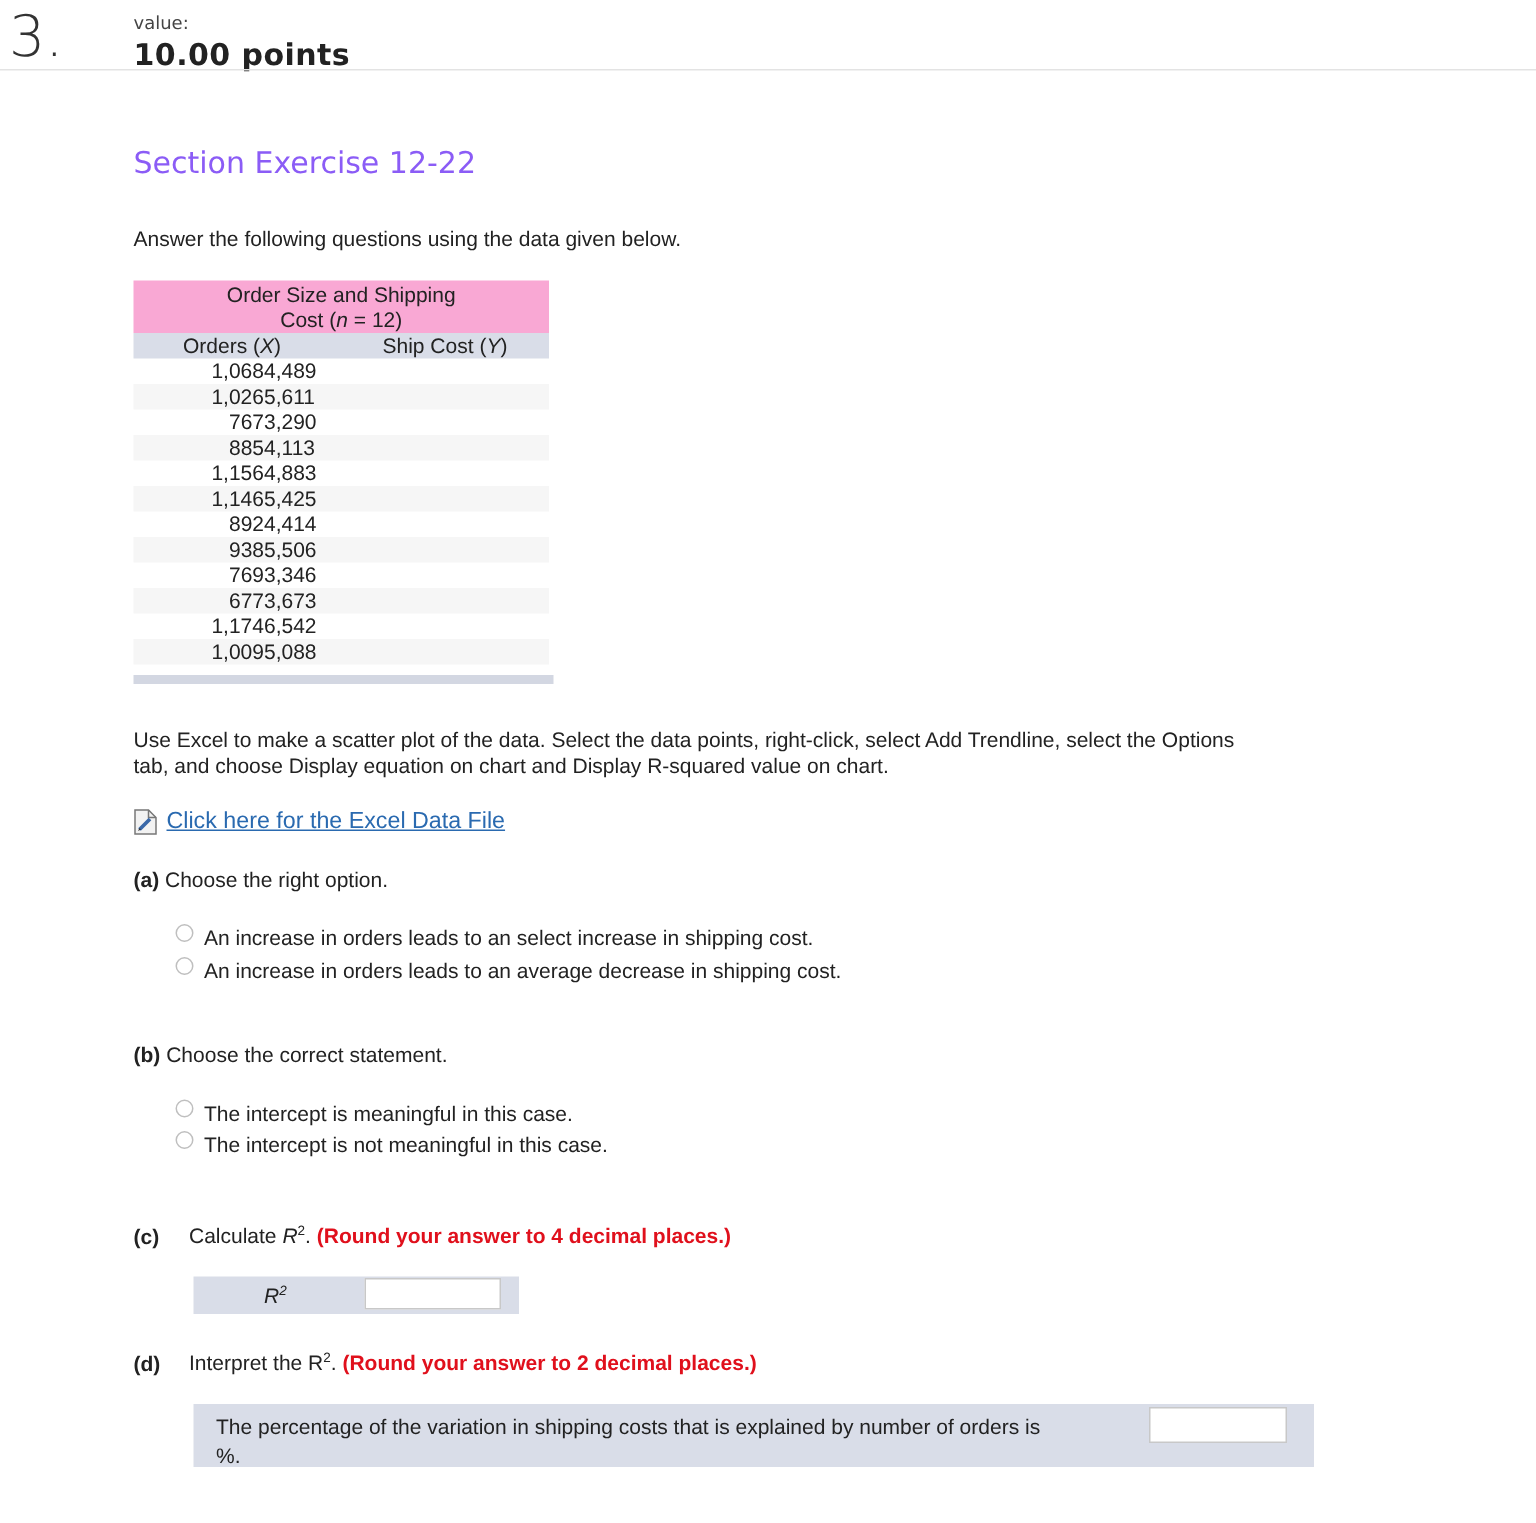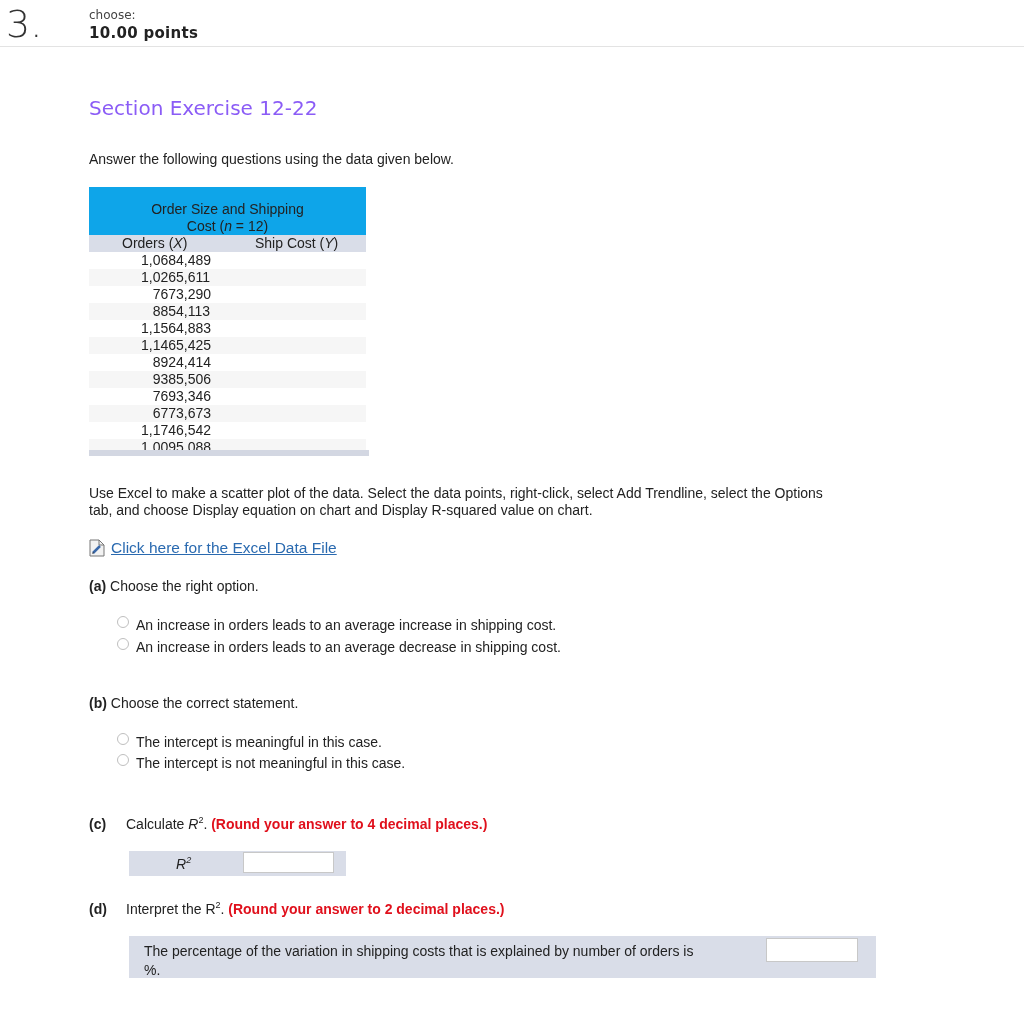--- a/index.html
+++ b/index.html
@@ -1,25 +1,25 @@
 <!DOCTYPE html>
 <html><head>
 <meta charset="utf-8">
 <style>
   html, body { margin: 0; padding: 0; background: #fff; }
   body { width: 1024px; height: 1015px; position: relative; font-family: "Liberation Sans", sans-serif; color: #222; overflow: hidden; }
   .qnum { position: absolute; left: 6px; top: 2px; font-size: 38px; color: #333; font-family: "DejaVu Sans", sans-serif; font-weight: 300; }
   .val-label { position: absolute; left: 89px; top: 8px; font-size: 12px; color: #444; font-family: "DejaVu Sans", sans-serif; }
-  .val-points { position: absolute; left: 89px; top: 24px; font-size: 15px; color: #222; font-weight: bold; font-family: "DejaVu Sans", sans-serif; letter-spacing: 0.3px; }
+  .val-points { position: absolute; left: 89px; top: 24px; font-size: 20px; color: #222; font-weight: bold; font-family: "DejaVu Sans", sans-serif; letter-spacing: 0.3px; }
   .hr { position: absolute; left: 0; top: 46px; width: 1024px; height: 1px; background: #e3e3e3; }
   .title { position: absolute; left: 89px; top: 96px; font-size: 20px; color: #8b5cf6; font-family: "DejaVu Sans", sans-serif; }
   .intro { position: absolute; left: 89px; top: 151px; font-size: 14px; }
 
   .data-table { position: absolute; left: 89px; top: 187px; width: 277px; font-size: 14px; line-height: 17px; }
-  .dt-head { background: #0ea5e9; text-align: center; padding-top: 14px; }
+  .dt-head { background: #f9a8d4; text-align: center; padding-top: 1px; }
   .dt-cols { display: flex; background: #d9dde8; }
   .dt-cols div { flex: 1; }
   .dt-row { display: flex; }
   .dt-row:nth-child(even) { background: #f6f6f6; }
   .dt-x { width: 87px; text-align: right; }
   .dt-y { width: 150px; }
   .dt-foot { position: absolute; left: 89px; top: 450px; width: 280px; height: 6px; background: #d3d7e2; }
 
   .instr { position: absolute; left: 89px; top: 485px; width: 760px; font-size: 14px; line-height: 17px; }
   .link { position: absolute; left: 89px; top: 539px; font-size: 15.5px; color: #2a6ab0; text-decoration: underline; display: flex; align-items: flex-start; cursor: pointer; }
@@ -42,21 +42,21 @@
   .r2-input { position: absolute; left: 114px; top: 1px; width: 91px; height: 21px; border: 1px solid #c8c8c8; background: #fff; box-sizing: border-box; }
 
   .interp { position: absolute; left: 129px; top: 936px; width: 747px; height: 42px; background: #d9dde8; }
   .interp-text { position: absolute; left: 15px; top: 6px; font-size: 14px; line-height: 19px; width: 630px; }
   .interp-input { position: absolute; left: 637px; top: 2px; width: 92px; height: 24px; border: 1px solid #c8c8c8; background: #fff; box-sizing: border-box; }
 </style>
 </head>
 <body>
 
 <div class="qnum">3.</div>
-<div class="val-label">choose:</div>
+<div class="val-label">value:</div>
 <div class="val-points">10.00 points</div>
 <div class="hr"></div>
 
 <div class="title">Section Exercise 12-22</div>
 <div class="intro">Answer the following questions using the data given below.</div>
 
 <div class="data-table">
   <div class="dt-head">
     <div>Order Size and Shipping</div>
     <div><span>Cost (</span><i>n</i><span> = 12)</span></div>
@@ -126,21 +126,21 @@
     <path d="M10 1v5h5" fill="none" stroke="#777"></path>
     <path d="M4 14l7-7" stroke="#3a68a8" stroke-width="2.5"></path>
     <path d="M3 15l2-1-1-1z" fill="#333"></path>
   </svg>
   <span>Click here for the Excel Data File</span>
 </div>
 
 <div class="qa"><b>(a)</b> <span>Choose the right option.</span></div>
 <div class="opt" style="top:617px">
     <div class="radio"></div>
-    <span>An increase in orders leads to an average increase in shipping cost.</span>
+    <span>An increase in orders leads to an select increase in shipping cost.</span>
   </div>
 <div class="opt" style="top:639px">
     <div class="radio"></div>
     <span>An increase in orders leads to an average decrease in shipping cost.</span>
   </div>
 
 <div class="qb"><b>(b)</b> <span>Choose the correct statement.</span></div>
 <div class="opt" style="top:734px">
     <div class="radio"></div>
     <span>The intercept is meaningful in this case.</span>

